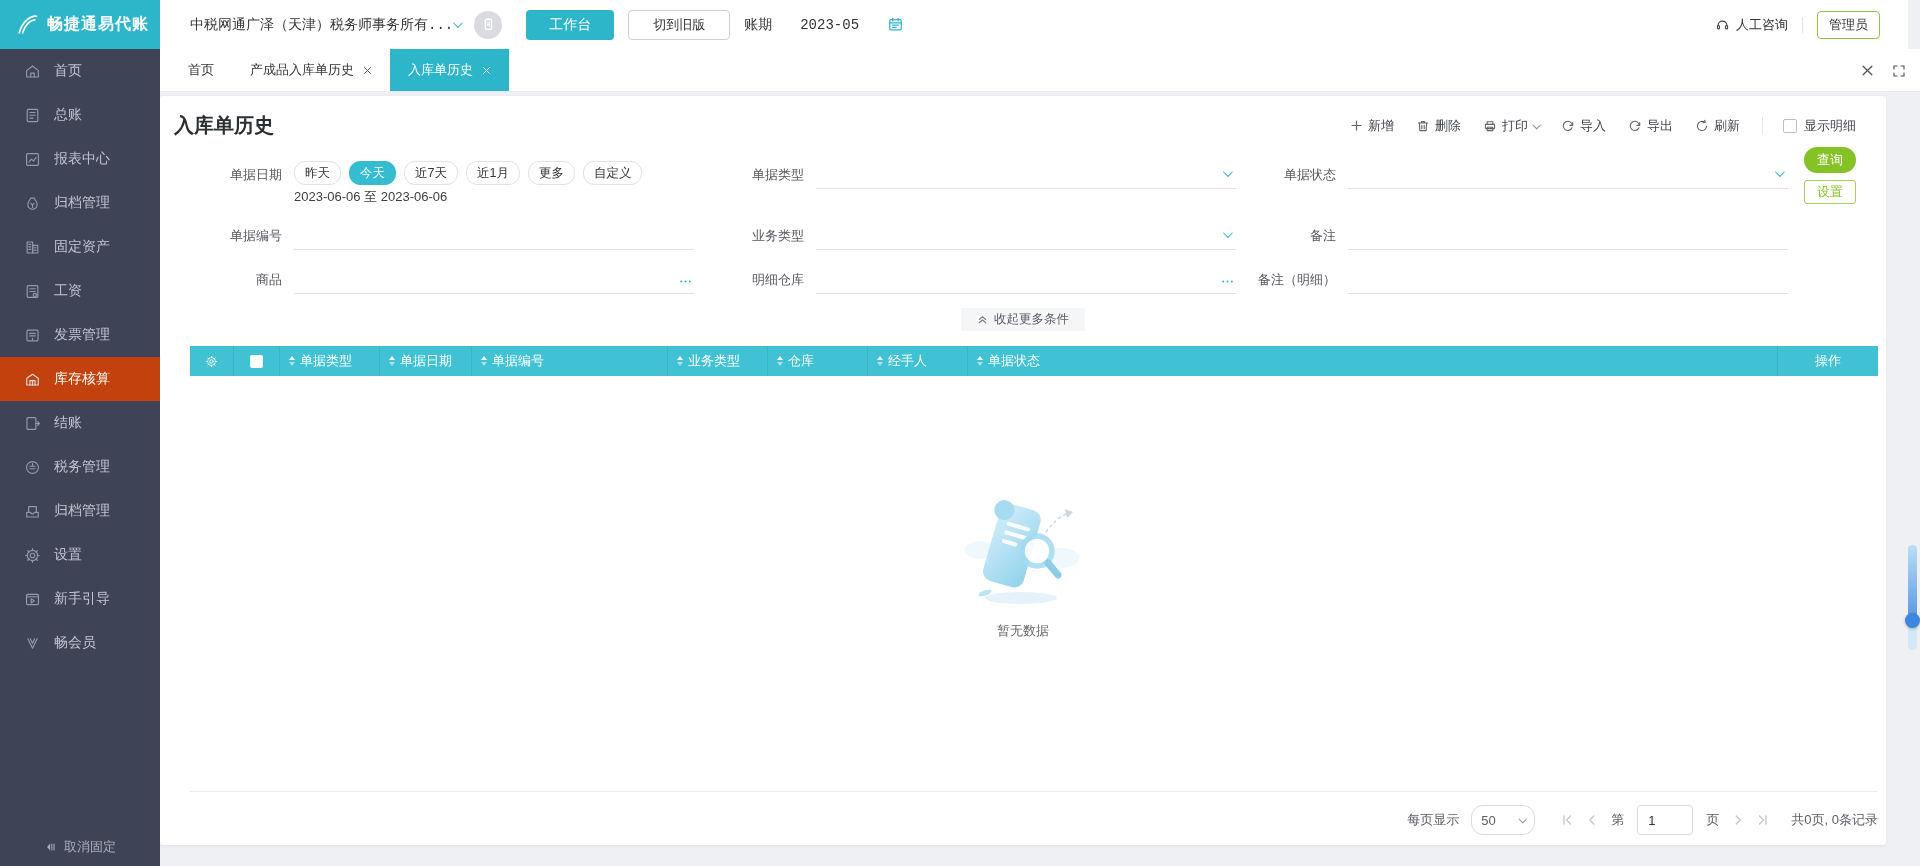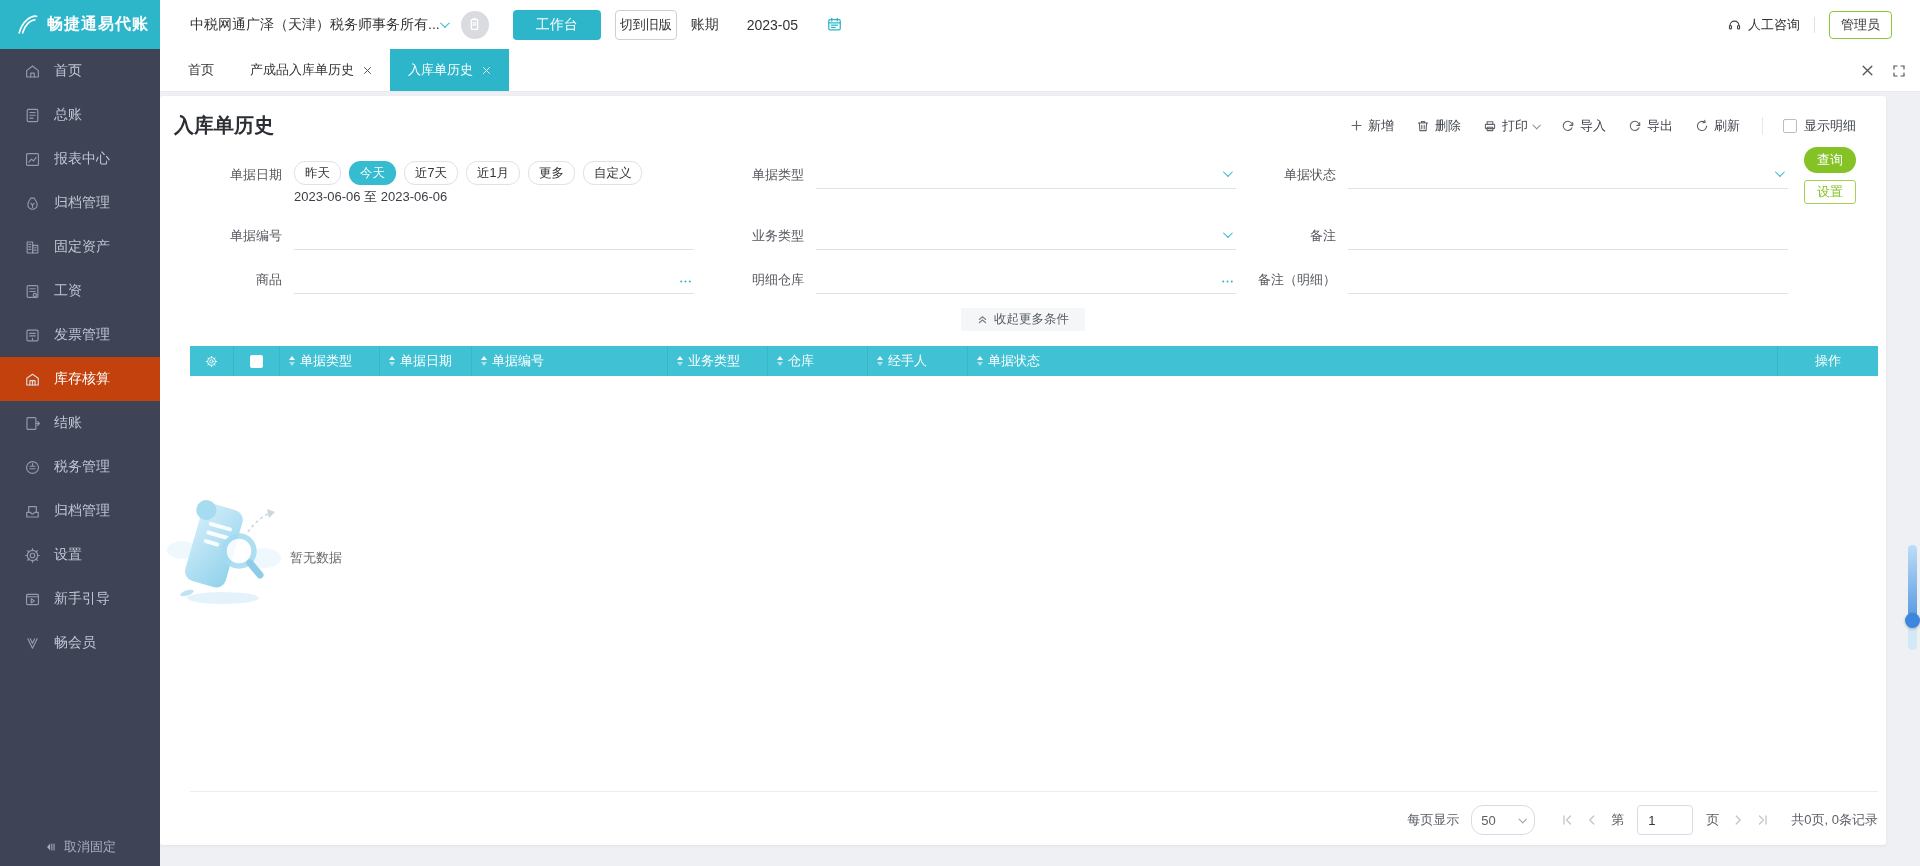--- a/index.html
+++ b/index.html
@@ -2,30 +2,30 @@
 <html><head>
 <meta charset="utf-8">
 <style>
   * { margin:0; padding:0; box-sizing:border-box; }
   html,body { width:1920px; height:866px; overflow:hidden;
     font-family:"Liberation Sans","DejaVu Sans",sans-serif; font-size:13px; color:#333;
     background:#eef0f4; }
   svg { display:block; }
 
   
-  .topbar { position:absolute; top:0; left:0; right:0; height:49px; background:#fff; display:flex; align-items:center; z-index:5; }
+  .topbar { position:absolute; top:0; left:0; right:12px; height:49px; background:#fff; display:flex; align-items:center; z-index:5;font-family:Liberation Mono, monospace; }
   .logo { width:160px; height:49px; background:#2db5ca; display:flex; align-items:center; padding-left:14px; gap:7px; flex:none; }
   .logo-text { color:#fff; font-size:16px; font-weight:bold; letter-spacing:1px; }
   .tb-left { display:flex; align-items:center; padding-left:30px; gap:14px; flex:1; }
   .company { display:flex; align-items:center; cursor:pointer; }
   .company span { font-size:14px; color:#333; }
   .cdown { display:inline-block; width:7px; height:7px; border-right:1.6px solid #2db5ca; border-bottom:1.6px solid #2db5ca; transform:rotate(45deg) translateY(-2px); }
   .clip-circle { width:28px; height:28px; border-radius:50%; background:#d9dbe0; display:flex; align-items:center; justify-content:center; color:#fff; }
   .btn-work { width:88px; height:30px; background:#2db5ca; color:#fff; border-radius:4px; font-size:14px; display:flex; align-items:center; justify-content:center; cursor:pointer; margin-left:10px;text-align:right; }
-  .btn-old { height:30px; padding:0 4px; border:1px solid #ccd0d6; border-radius:4px; background:#fff; font-size:13px; display:flex; align-items:center; cursor:pointer; }
+  .btn-old { height:30px; padding:0 24px; border:1px solid #ccd0d6; border-radius:4px; background:#fff; font-size:13px; display:flex; align-items:center; cursor:pointer; }
   .period { display:flex; align-items:center; gap:28px; font-size:14px; }
   .period .cal { color:#2db5ca; }
   .tb-right { display:flex; align-items:center; padding-right:28px; gap:14px; }
   .support { display:flex; align-items:center; gap:6px; color:#333; cursor:pointer; }
   .tb-div { width:1px; height:16px; background:#e0e0e0; }
   .admin { border:1px solid #8cc63f; border-radius:4px; padding:4px 11px; color:#333; cursor:pointer; }
 
   
   .sidebar { position:absolute; top:49px; left:0; bottom:0; width:160px; background:#3e4355; z-index:4; }
   .side-item { height:44px; display:flex; align-items:center; padding-left:24px; gap:13px; color:#c0c5d2; font-size:14px; cursor:pointer; }
@@ -90,21 +90,21 @@
   .th.c4 { width:100px; } .th.c5 { width:100px; } .th.c6 { width:100px; }
   .th.c7 { flex:1; }
   .th.cop { width:100px; justify-content:center; padding-left:0; }
   .hcb { width:13px; height:13px; background:#fff; border-radius:2px; }
   .car { display:flex; flex-direction:column; gap:2px; }
   .car i { width:0; height:0; border-left:3.5px solid transparent; border-right:3.5px solid transparent; }
   .car .u { border-bottom:4px solid #fff; }
   .car .d { border-top:4px solid rgba(255,255,255,.55); }
 
   
-  .empty { position:absolute; left:0; right:0; top:398px; display:flex; flex-direction:row; align-items:center; }
+  .empty { position:absolute; left:0; right:0; top:398px; display:flex; flex-direction:column; align-items:center; }
   .empty-text { margin-top:10px; color:#666; font-size:13px; }
 
   
   .pager { position:absolute; left:30px; right:8px; bottom:10px; border-top:1px solid #ebeef1; padding-top:13px; display:flex; justify-content:flex-end; align-items:center; color:#5c6066; }
   .pager .lab { margin-right:12px; }
   .pselect { width:64px; height:30px; border:1px solid #d8dce1; border-radius:12px; display:flex; align-items:center; justify-content:space-between; padding:0 9px; cursor:pointer; background:#fff; }
   .pselect .cdown-g { border-color:#9aa0a8; }
   .pnav { display:flex; align-items:center; gap:13px; margin-left:26px; color:#c0c4cc; }
   .pnav .pic { cursor:pointer; }
   .pnav .ptx { color:#5c6066; }

